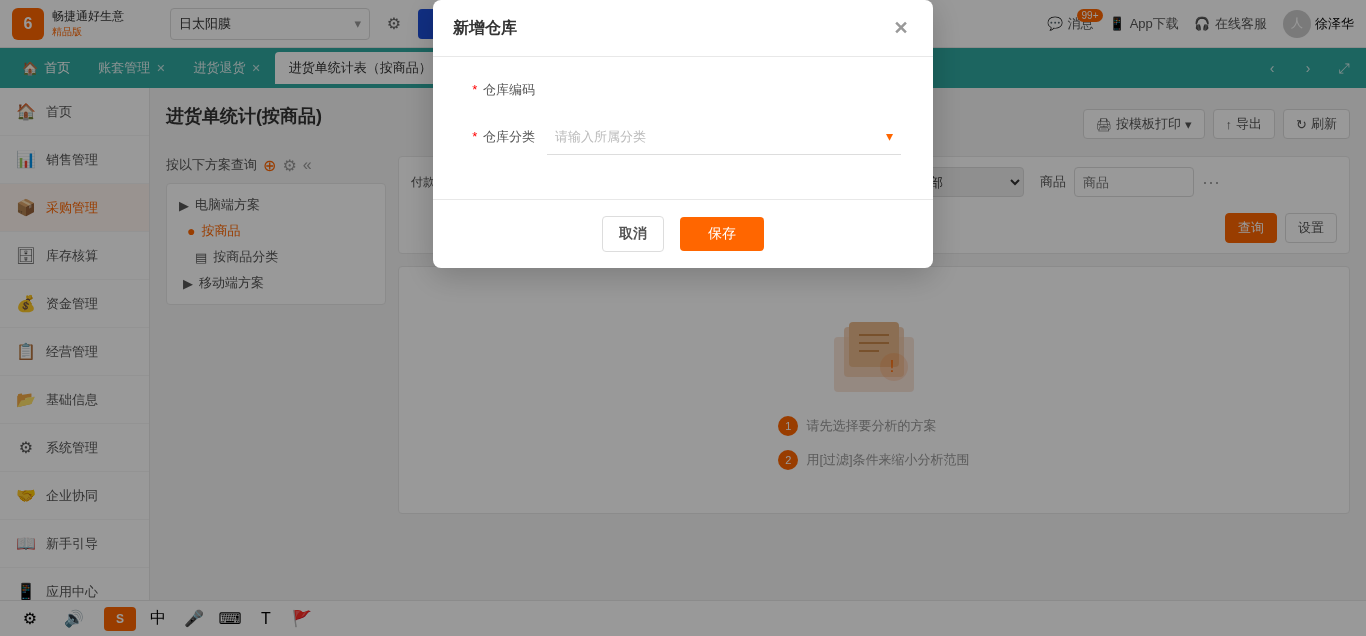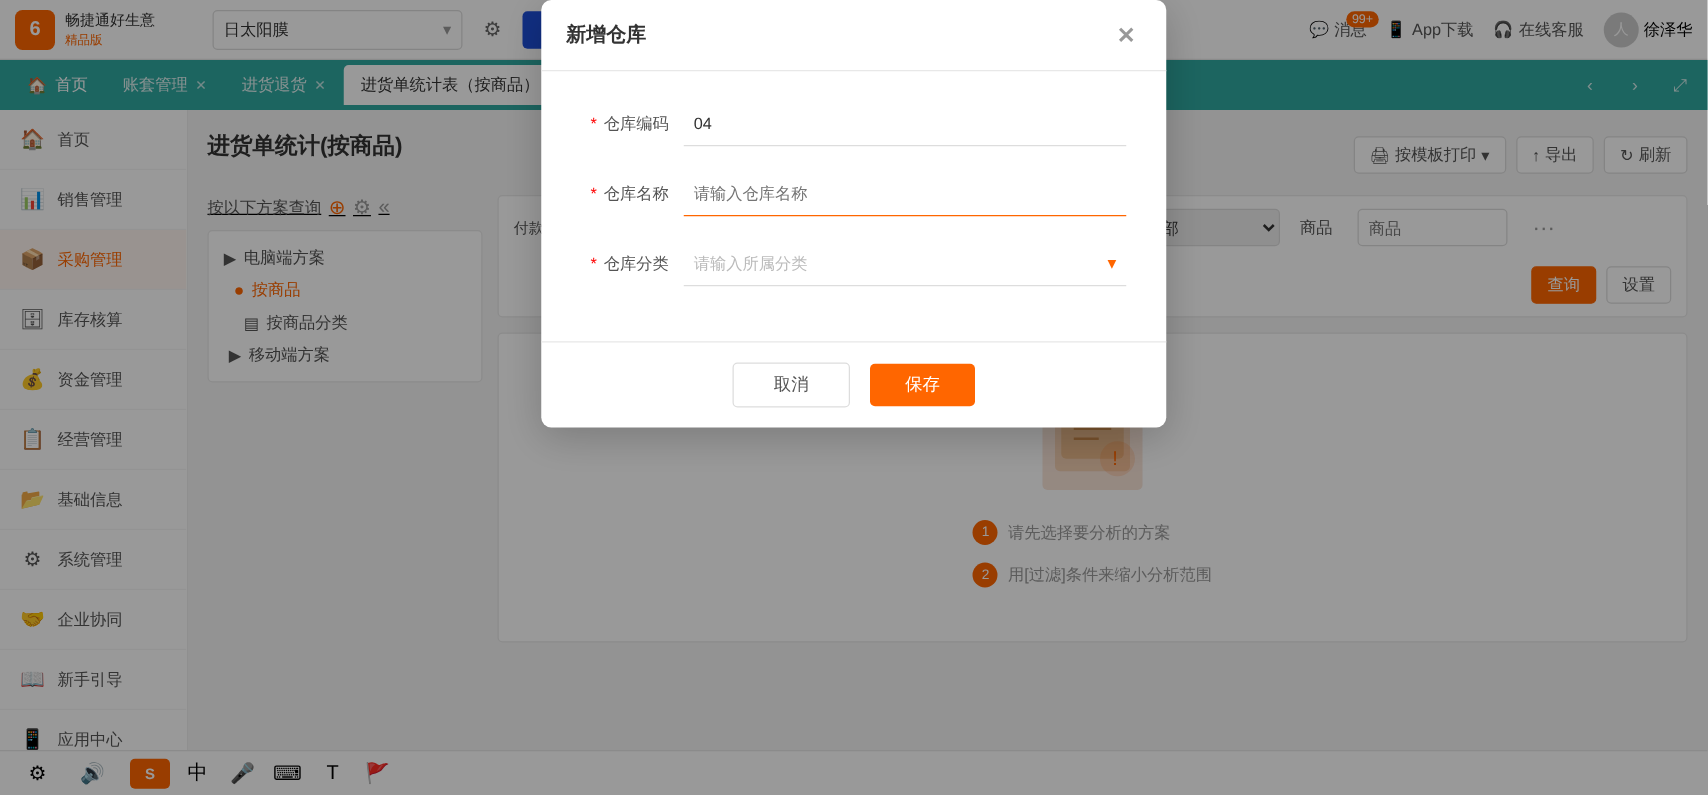--- a/index.html
+++ b/index.html
@@ -356,27 +356,28 @@
     .form-select-arrow { color: #f60; font-size: 14px; }
     .modal-footer {
       display: flex;
       align-items: center;
       justify-content: center;
       padding: 16px 20px;
       border-top: 1px solid #e8e8e8;
       gap: 16px;
     }
     .cancel-btn {
-      padding: 8px 32px;
+      padding: 8px 16px;
       border: 1px solid #ddd;
       border-radius: 4px;
       background: #fff;
       font-size: 14px;
       color: #555;
       cursor: pointer;
+      font-weight: bold;
     }
     .save-btn {
       padding: 8px 28px;
       border: none;
       border-radius: 4px;
       background: #f60;
       font-size: 14px;
       color: #fff;
       cursor: pointer;
     }
@@ -546,21 +547,21 @@
       <div class="toolbar-btn">
         <span>↻</span>
         <span>刷新</span>
       </div>
     </div>
   </div>
 
   <div class="content-area">
 
     <div class="left-panel">
-      <div style="display:flex;align-items:center;gap:6px;margin-bottom:8px;text-decoration:underline;">
+      <div style="display:flex;gap:6px;margin-bottom:8px;">
         <span style="font-size:13px;color:#555;">按以下方案查询</span>
         <span style="color:#f60;cursor:pointer;font-size:16px;">⊕</span>
         <span style="color:#999;cursor:pointer;font-size:16px;">⚙</span>
         <span style="color:#999;cursor:pointer;font-size:16px;">«</span>
       </div>
       <div class="scheme-panel">
         <div class="scheme-header">
           <span>▶</span>
           <span>电脑端方案</span>
         </div>
@@ -595,21 +596,21 @@
           <input type="text" style="height: 30px; border: 1px solid rgb(221, 221, 221); border-radius: 4px; padding: 0px 8px; font-size: 13px; width: 110px;" value="2024-01-31">
         </div>
         <div style="display:flex;align-items:center;gap:6px;">
           <span style="font-size:13px;color:#555;">单据状态</span>
           <select class="query-select">
             <option>全部</option>
             <option>已审核</option>
             <option>未审核</option>
           </select>
         </div>
-        <div style="display:flex;align-items:center;gap:20px;">
+        <div style="display:flex;align-items:center;gap:8px;">
           <span style="font-size:13px;color:#555;">商品</span>
           <input type="text" style="height: 30px; border: 1px solid rgb(221, 221, 221); border-radius: 4px; padding: 0px 8px; font-size: 13px; width: 120px;" placeholder="商品">
           <span style="color:#999;font-size:18px;cursor:pointer;">···</span>
         </div>
         <div style="margin-left:auto;display:flex;gap:8px;">
           <button class="toolbar-btn primary">查询</button>
           <button class="toolbar-btn">设置</button>
         </div>
       </div>
 
@@ -647,30 +648,22 @@
       <span>新增仓库</span>
       <div class="modal-close">✕</div>
     </div>
     <div class="modal-body">
 
       <div class="form-row">
         <div class="form-label">
           <span class="required-star">*</span>
           <span>仓库编码</span>
         </div>
-        <input class="form-input" type="text" value="04" style="">
-      </div>
-
-      <div class="form-row">
-        <div class="form-label">
-          <span class="required-star">*</span>
-          <span>仓库名称</span>
-        </div>
-        <input class="form-input active-border" type="text" placeholder="请输入仓库名称" style="">
-      </div>
+      </div>
+
 
       <div class="form-row">
         <div class="form-label">
           <span class="required-star">*</span>
           <span>仓库分类</span>
         </div>
         <div class="form-select-wrapper">
           <span class="form-select-text">请输入所属分类</span>
           <span class="form-select-arrow">▾</span>
         </div>

